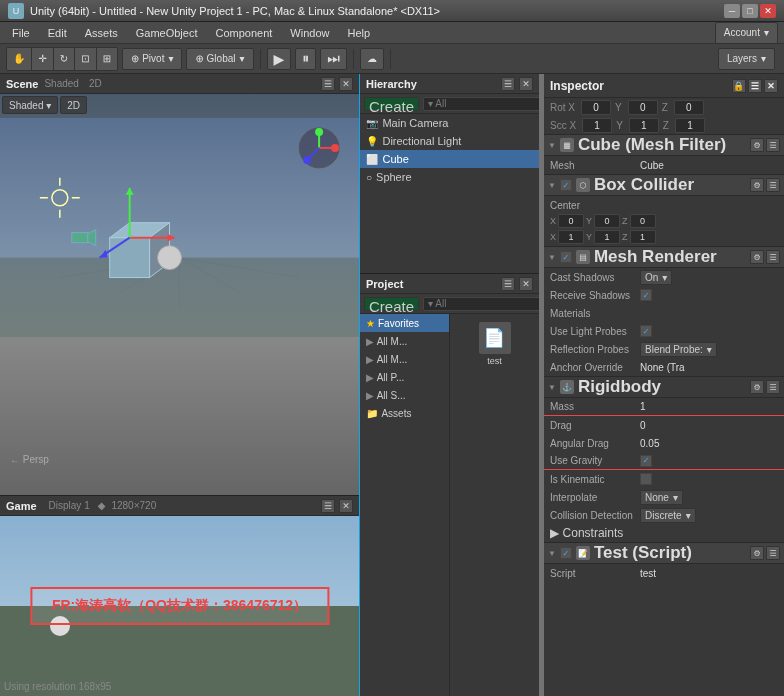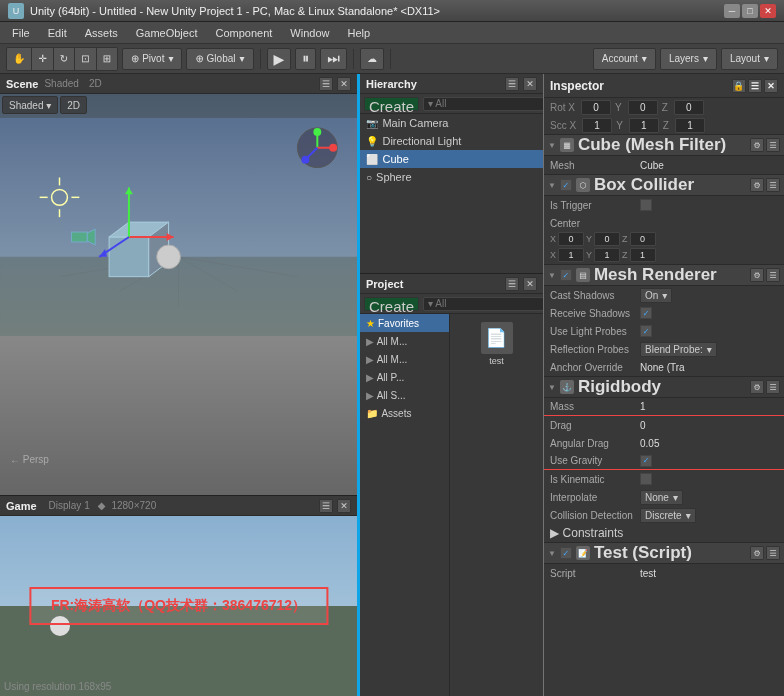--- a/index.html
+++ b/index.html
@@ -106,21 +106,21 @@
       display: flex;
       height: calc(696px - 22px - 22px - 30px);
       width: 784px;
     }
 
     
     #left-panel {
       width: 360px;
       display: flex;
       flex-direction: column;
-      border-right: 3px solid #0ea5e9;
+      border-right: 1px solid #0ea5e9;
     }
 
     
     #scene-view {
       flex: 1;
       background: #3d3d3d;
       border-bottom: 1px solid #222;
       position: relative;
       overflow: hidden;
     }
@@ -203,21 +203,21 @@
       font-size: 14px;
       font-weight: bold;
       white-space: nowrap;
     }
 
     
     #middle-panel {
       width: 184px;
       display: flex;
       flex-direction: column;
-      border-right: 1px solid #737373;
+      border-right: 5px solid #737373;
     }
 
     
     #hierarchy {
       height: 200px;
       border-bottom: 1px solid #222;
       background: #383838;
       overflow: hidden;
     }
     .hierarchy-toolbar {
@@ -467,21 +467,21 @@
   </div>
   <div class="toolbar-separator"></div>
 
   <button class="toolbar-btn play-btn">▶</button>
   <button class="toolbar-btn play-btn">⏸</button>
   <button class="toolbar-btn play-btn">⏭</button>
   <div class="toolbar-separator"></div>
   <button class="toolbar-btn">☁</button>
   <div class="toolbar-separator"></div>
 
-  <div style="margin-left:auto; display:flex; gap:4px; align-items:center;">
+  <div style="margin-left:auto; display:flex; gap:4px; align-items:center;flex-direction:column;">
     <div class="toolbar-dropdown">
       <span>Account</span>
       <span>▾</span>
     </div>
     <div class="toolbar-dropdown">
       <span>Layers</span>
       <span>▾</span>
     </div>
     <div class="toolbar-dropdown">
       <span>Layout</span>
@@ -742,24 +742,20 @@
       <span class="collapse-arrow">▼</span>
       <span class="checkbox checked">✓</span>
       <span class="component-icon">⬡</span>
       <span class="component-title">Box Collider</span>
       <div class="component-actions">
         <span class="comp-btn">⚙</span>
         <span class="comp-btn">☰</span>
       </div>
     </div>
     <div class="inspector-row">
-      <span class="label">Is Trigger</span>
-      <span class="checkbox"></span>
-    </div>
-    <div class="inspector-row">
       <span class="label">Center</span>
     </div>
     <div class="transform-grid">
       <div class="tg-group">
         <span class="tg-lbl">X</span>
         <span class="tg-val">0</span>
       </div>
       <div class="tg-group">
         <span class="tg-lbl">Y</span>
         <span class="tg-val">0</span>
@@ -799,20 +795,23 @@
       <div class="dropdown-field">
         <span>On</span>
         <span>▾</span>
       </div>
     </div>
     <div class="inspector-row">
       <span class="label">Receive Shadows</span>
       <span class="checkbox checked">✓</span>
     </div>
     <div class="inspector-row">
+      <span class="label">Materials</span>
+    </div>
+    <div class="inspector-row">
       <span class="label">Use Light Probes</span>
       <span class="checkbox checked">✓</span>
     </div>
     <div class="inspector-row">
       <span class="label">Reflection Probes</span>
       <div class="dropdown-field">
         <span>Blend Probe:</span>
         <span>▾</span>
       </div>
     </div>

